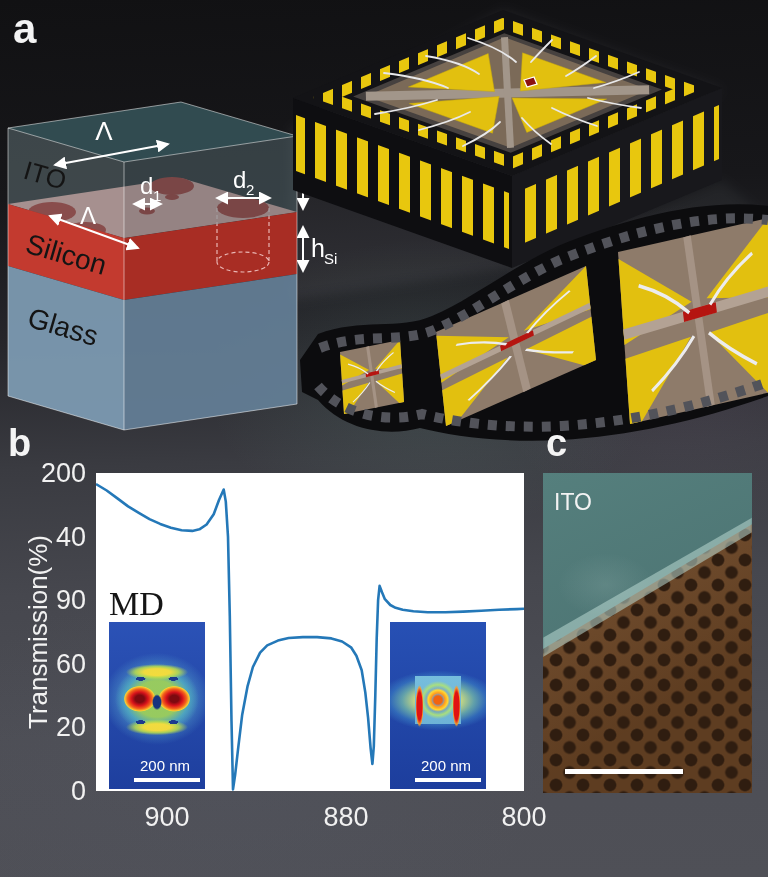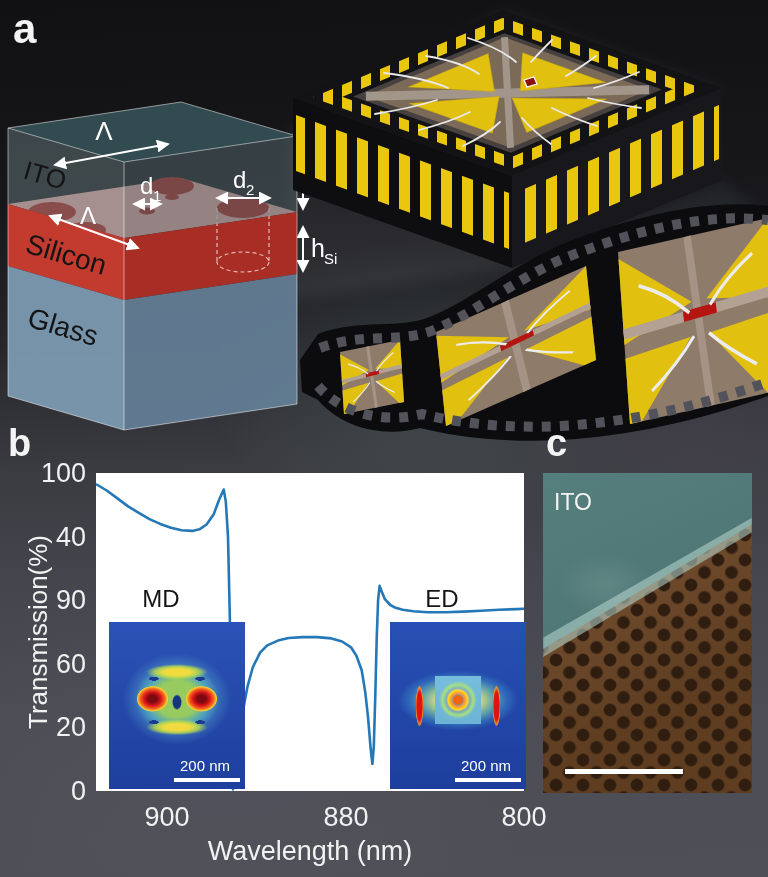--- a/index.html
+++ b/index.html
@@ -19,24 +19,24 @@
 
   
   .plot-box{position:absolute;left:96px;top:473px;width:428px;height:318px;background:#ffffff;}
   .plot-box svg{position:absolute;left:0;top:0;width:100%;height:100%;}
   .ytick{position:absolute;left:18px;width:68px;text-align:right;color:#f1f1f1;font-size:27px;transform:translateY(-50%);}
   .xtick{position:absolute;color:#f1f1f1;font-size:27px;transform:translate(-50%,-50%);top:817px;}
   .axis-label{position:absolute;color:#f1f1f1;font-size:26px;white-space:nowrap;}
   #ylabel{left:38px;top:632px;transform:translate(-50%,-50%) rotate(-90deg);}
   #xlabel{left:310px;top:851px;transform:translate(-50%,-50%);font-size:27px;}
 
-  .inset-label{position:absolute;width:104px;text-align:center;color:#151515;font-size:24px;font-weight:500;}
+  .inset-label{position:absolute;width:104px;color:#151515;font-size:34px;font-weight:500;font-family:Liberation Serif, serif;}
   #md-label{left:109px;top:585px;}
   #ed-label{left:390px;top:585px;}
-  .inset{position:absolute;top:622px;width:96px;height:167px;overflow:hidden;padding-left:40px;}
+  .inset{position:absolute;top:622px;width:96px;height:167px;overflow:hidden;}
   #md-inset{left:109px;
     background:
       radial-gradient(ellipse 5px 2px at 33% 34%, #1c3a8e 92%, rgba(28,58,142,0)),
       radial-gradient(ellipse 5px 2px at 67% 34%, #1c3a8e 92%, rgba(28,58,142,0)),
       radial-gradient(ellipse 5px 2px at 33% 60%, #1c3a8e 92%, rgba(28,58,142,0)),
       radial-gradient(ellipse 5px 2px at 67% 60%, #1c3a8e 92%, rgba(28,58,142,0)),
       radial-gradient(ellipse 5px 8px at 50% 48%, #16337e 75%, rgba(22,51,126,0)),
       radial-gradient(ellipse 16px 13px at 32% 46%, #7d0a10 0 28%, #d7131b 52%, #f4611c 76%, rgba(255,210,46,0.95) 94%, rgba(255,210,46,0)),
       radial-gradient(ellipse 16px 13px at 68% 46%, #7d0a10 0 28%, #d7131b 52%, #f4611c 76%, rgba(255,210,46,0.95) 94%, rgba(255,210,46,0)),
       radial-gradient(ellipse 31px 8px at 50% 30%, rgba(250,222,56,0.95) 0 42%, rgba(185,220,75,0.85) 70%, rgba(185,220,75,0)),
@@ -242,31 +242,29 @@
     <svg id="curve" viewBox="0 0 428 318" preserveAspectRatio="none">
         <polyline points="0.0,11.1 10.7,17.5 21.4,25.4 32.1,33.4 42.8,39.8 53.5,46.1 64.2,50.9 74.9,54.7 85.6,57.2 96.3,57.9 103.4,56.3 110.6,51.5 117.7,41.3 123.0,27.0 127.7,16.5 129.8,28.6 132.0,63.6 133.8,143.1 135.5,248.0 137.0,316.4 139.1,302.1 142.0,276.7 146.2,241.7 151.6,213.1 156.9,194.0 164.1,179.7 171.2,172.4 181.9,167.6 192.6,165.0 206.9,164.1 221.1,164.1 235.4,165.4 246.1,168.5 255.0,174.3 260.4,182.8 265.7,197.2 269.3,219.4 272.1,244.9 274.6,275.1 276.4,291.0 277.8,273.5 279.3,222.6 280.7,165.4 282.1,127.2 283.6,112.9 286.0,119.3 288.9,126.2 294.3,132.0 299.6,134.8 306.7,136.7 317.4,138.3 331.7,139.3 349.5,139.3 367.4,138.6 385.2,137.7 403.0,136.7 420.9,136.1 428.0,135.8" fill="none" stroke="#2478b8" stroke-width="2.6" stroke-linejoin="round"></polyline>
       </svg>
   </div>
 
   <div class="ytick" style="top:791px">0</div>
   <div class="ytick" style="top:727.4px">20</div>
   <div class="ytick" style="top:663.8px">60</div>
   <div class="ytick" style="top:600.2px">90</div>
   <div class="ytick" style="top:536.6px">40</div>
-  <div class="ytick" style="top:473px">100</div>
+  <div class="ytick" style="top:473px">200</div>
 
   <div class="xtick" style="left:167px">900</div>
   <div class="xtick" style="left:346px">880</div>
   <div class="xtick" style="left:524px">800</div>
 
   <div class="axis-label" id="ylabel">Transmission(%)</div>
-  <div class="axis-label" id="xlabel">Wavelength (nm)</div>
 
   <div class="inset-label" id="md-label">MD</div>
-  <div class="inset-label" id="ed-label">ED</div>
 
   <div class="inset" id="md-inset">
     <div class="inset-scale-text">200 nm</div>
     <div class="inset-scale-bar"></div>
   </div>
 
   <div class="inset" id="ed-inset">
     <div class="ed-square"></div>
     <div class="ed-crescent" id="ed-crescent-l"></div>
     <div class="ed-crescent" id="ed-crescent-r"></div>

